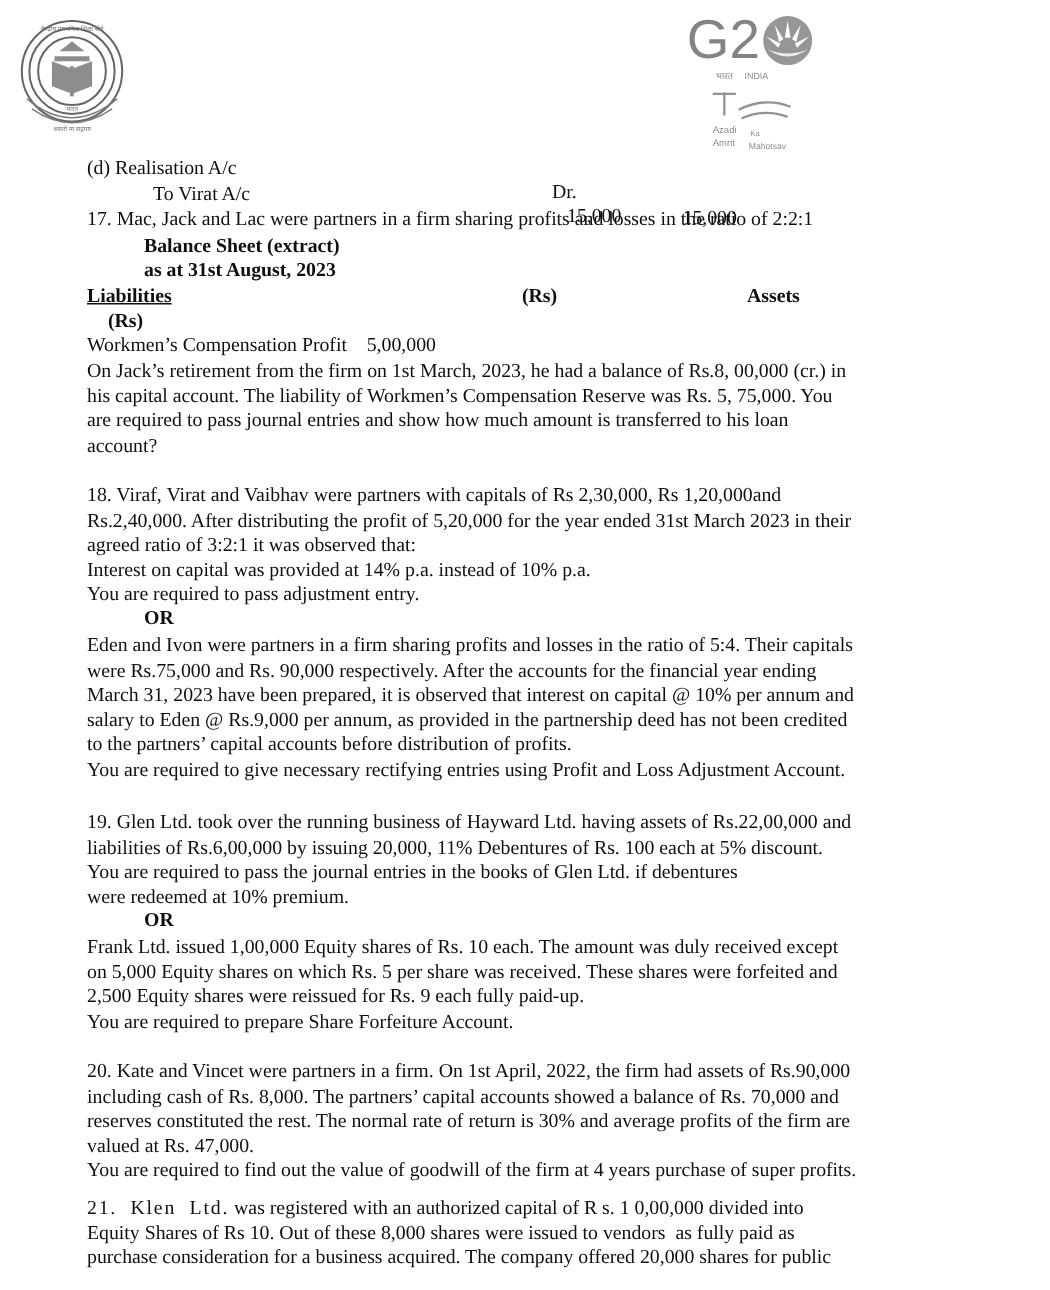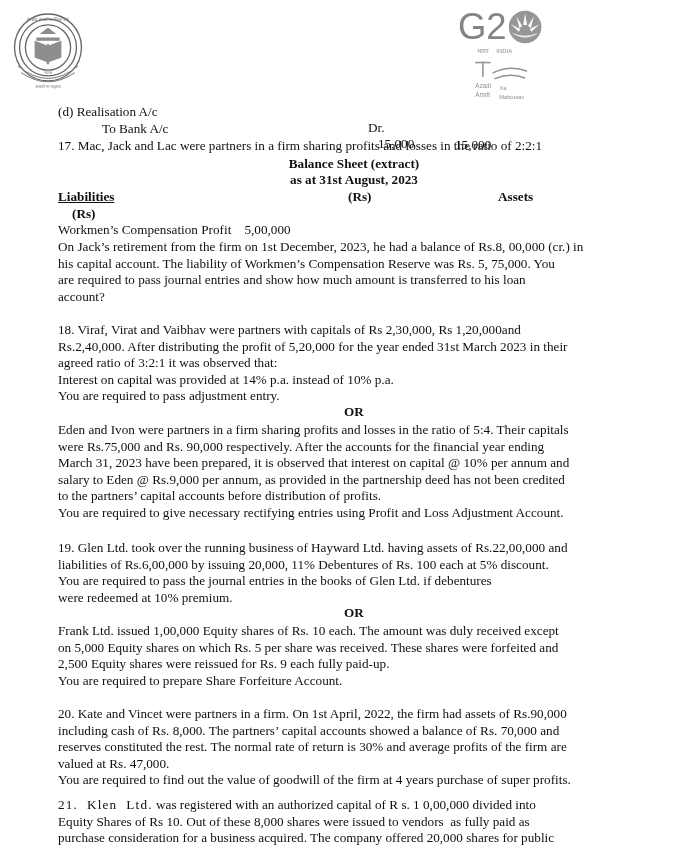--- a/index.html
+++ b/index.html
@@ -54,21 +54,21 @@
     left: 58px;
     width: 594px;
     font-size: 13.2px;
     line-height: 16.6px;
   }
   .blk p {
     margin: 0;
     white-space: pre-wrap;
   }
   .bold { font-weight: bold; }
-  .ctr  { text-align: center; }
+  .ctr  { text-align: left; }
   .spaced { letter-spacing: 0.09em; }
 
   .colrow {
     position: absolute;
     left: 58px;
     width: 594px;
     font-size: 13.2px;
     line-height: 16.6px;
   }
   .colrow .c1 { position: absolute; left: 0px;   font-weight: bold; text-decoration: underline; }
@@ -143,21 +143,21 @@
 </div>
 
 <div class="doc">
 
   <div class="jrow" style="left:58px; top:88px; width:594px;">
     <span class="jname">(d) Realisation A/c</span>
     <span class="jdr">Dr.</span>
     <span class="jamt">15,000</span>
   </div>
   <div class="jrow" style="left:58px; top:105px; width:594px;">
-    <span class="jname" style="left:44px;">To Bank A/c</span>
+    <span class="jname" style="left:44px;">To Virat A/c</span>
     <span class="jamt2">15,000</span>
   </div>
 
   <div class="blk" style="top:138px;">
     <p>17. Mac, Jack and Lac were partners in a firm sharing profits and losses in the ratio of 2:2:1</p>
   </div>
   <div class="blk ctr bold" style="top:156px; left:96px; width:516px;">
     <p>Balance Sheet (extract)</p>
   </div>
   <div class="blk ctr bold" style="top:172px; left:96px; width:516px;">
@@ -170,21 +170,21 @@
     <span class="c3">Assets</span>
   </div>
   <div class="blk bold" style="top:206px; left:72px;">
     <p>(Rs)</p>
   </div>
 
   <div class="blk" style="top:222px;">
     <p>Workmen’s Compensation Profit    5,00,000</p>
   </div>
   <div class="blk" style="top:239px;">
-    <p>On Jack’s retirement from the firm on 1st December, 2023, he had a balance of Rs.8, 00,000 (cr.) in
+    <p>On Jack’s retirement from the firm on 1st March, 2023, he had a balance of Rs.8, 00,000 (cr.) in
 his capital account. The liability of Workmen’s Compensation Reserve was Rs. 5, 75,000. You
 are required to pass journal entries and show how much amount is transferred to his loan
 account?</p>
   </div>
 
   <div class="blk" style="top:322px;">
     <p>18. Viraf, Virat and Vaibhav were partners with capitals of Rs 2,30,000, Rs 1,20,000and
 Rs.2,40,000. After distributing the profit of 5,20,000 for the year ended 31st March 2023 in their
 agreed ratio of 3:2:1 it was observed that:
 Interest on capital was provided at 14% p.a. instead of 10% p.a.

